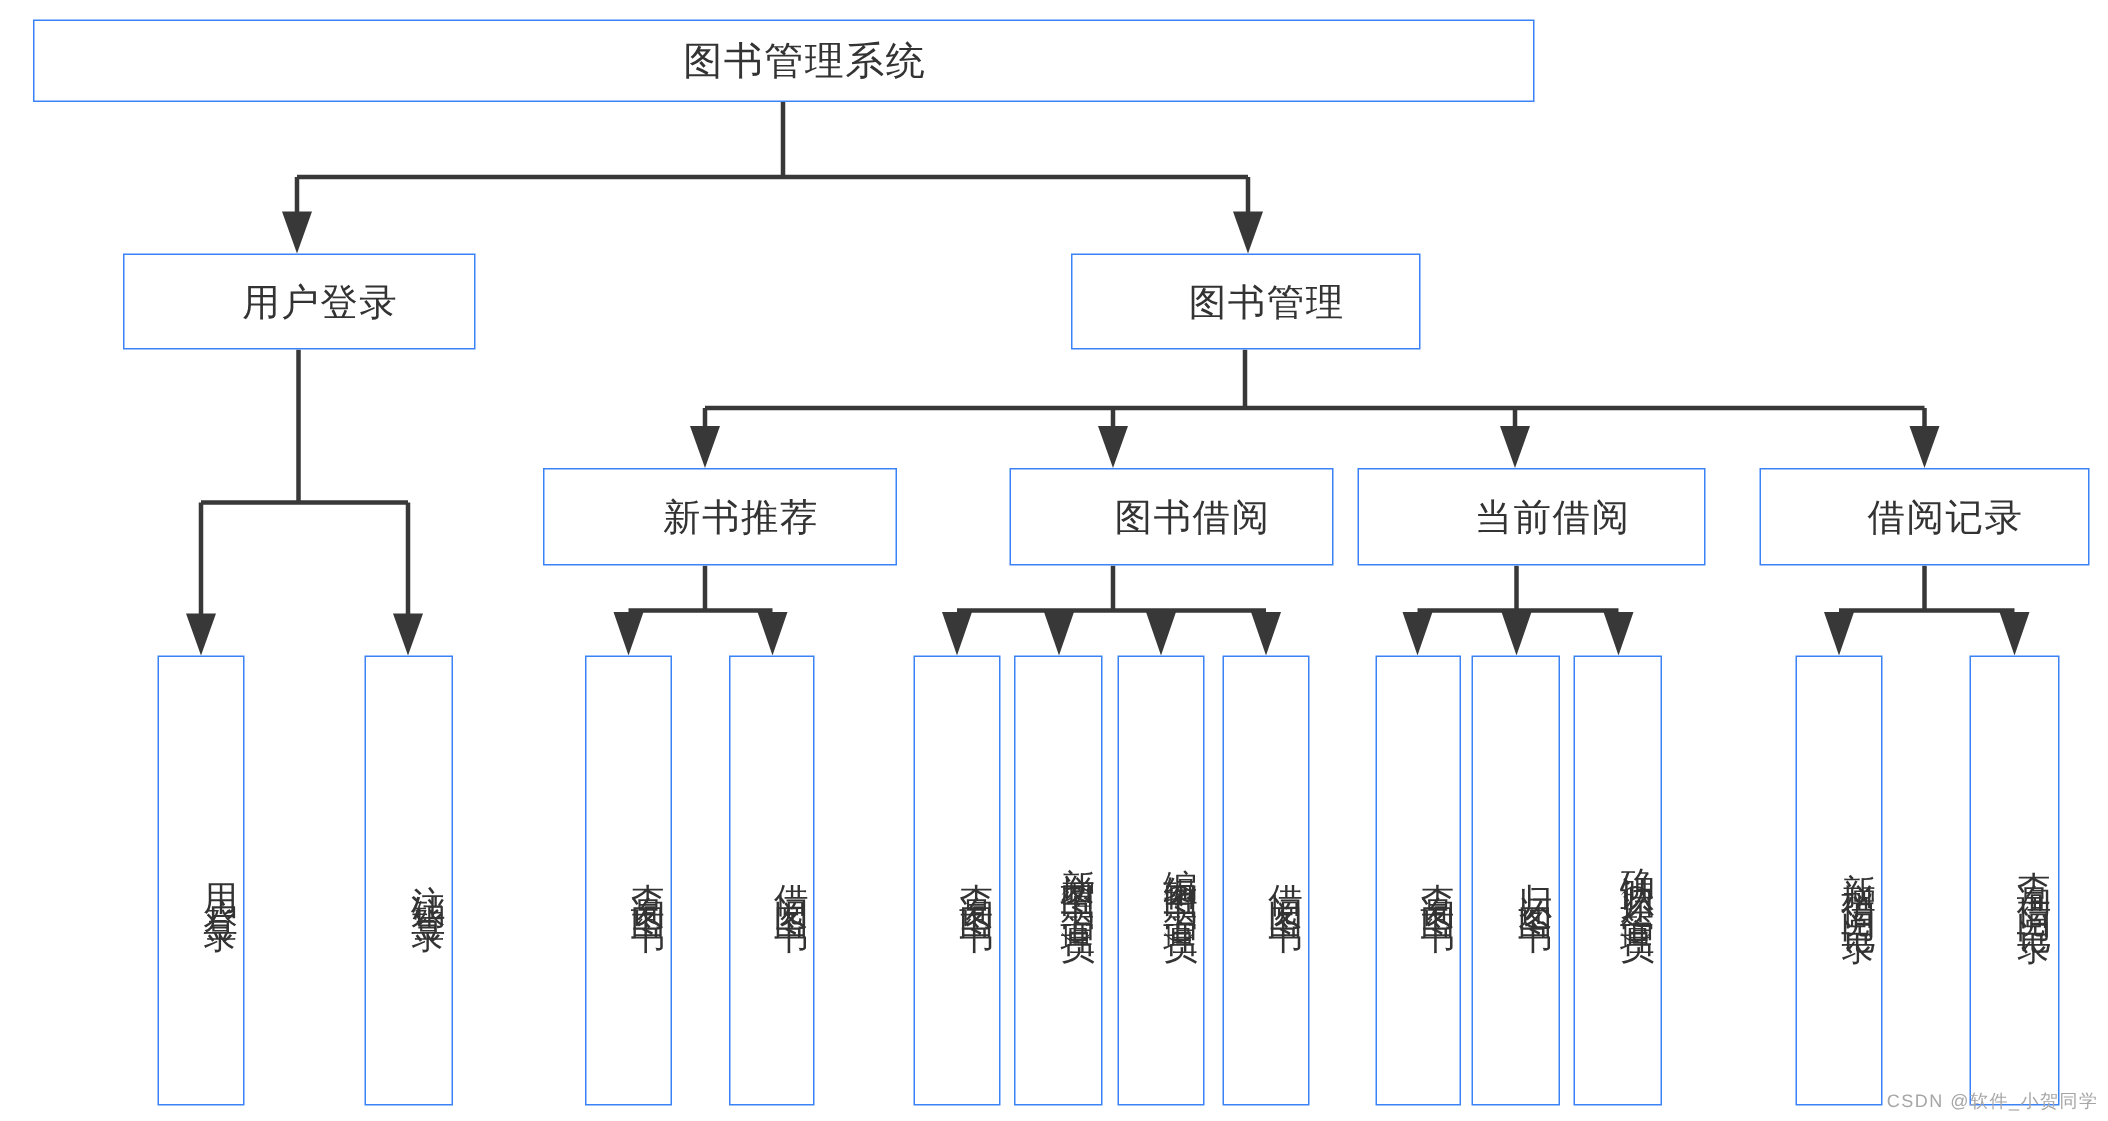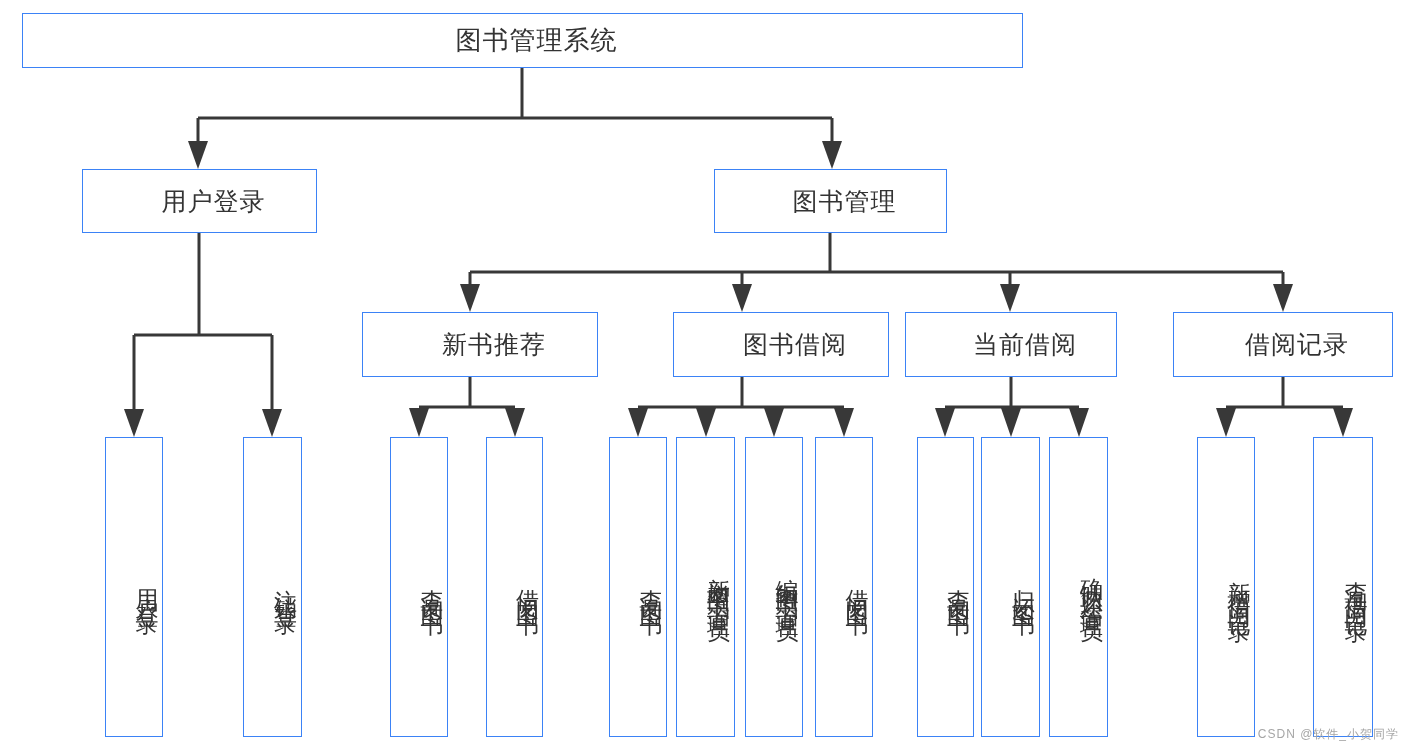--- a/index.html
+++ b/index.html
@@ -48,21 +48,21 @@
   }
   .box.col.dense {
     letter-spacing: 6px;
   }
   
   .p-root           { left: 22px;   top: 13px;  width: 1001px; height: 55px; }
   .p-user-login     { left: 82px;   top: 169px; width: 235px;  height: 64px; }
   .p-book-mgmt      { left: 714px;  top: 169px; width: 233px;  height: 64px; }
   .p-new-book       { left: 362px;  top: 312px; width: 236px;  height: 65px; }
   .p-book-borrow    { left: 634px;  top: 312px; width: 216px;  height: 65px; margin-left: 39px; }
-  .p-current-borrow { left: 905px;  top: 312px; width: 212px;  height: 65px; }
+  .p-current-borrow { left: 905px;  top: 312px; width: 232px;  height: 65px; }
   .p-borrow-records { left: 1173px; top: 312px; width: 220px;  height: 65px; }
   .p-ul-login       { left: 105px;  top: 437px; width: 58px;   height: 300px; }
   .p-ul-logout      { left: 243px;  top: 437px; width: 59px;   height: 300px; }
   .p-nb-query       { left: 390px;  top: 437px; width: 58px;   height: 300px; }
   .p-nb-borrow      { left: 486px;  top: 437px; width: 57px;   height: 300px; }
   .p-bb-query       { left: 609px;  top: 437px; width: 58px;   height: 300px; }
   .p-bb-add         { left: 676px;  top: 437px; width: 59px;   height: 300px; }
   .p-bb-edit        { left: 745px;  top: 437px; width: 58px;   height: 300px; }
   .p-bb-borrow      { left: 815px;  top: 437px; width: 58px;   height: 300px; }
   .p-cb-query       { left: 917px;  top: 437px; width: 57px;   height: 300px; }

